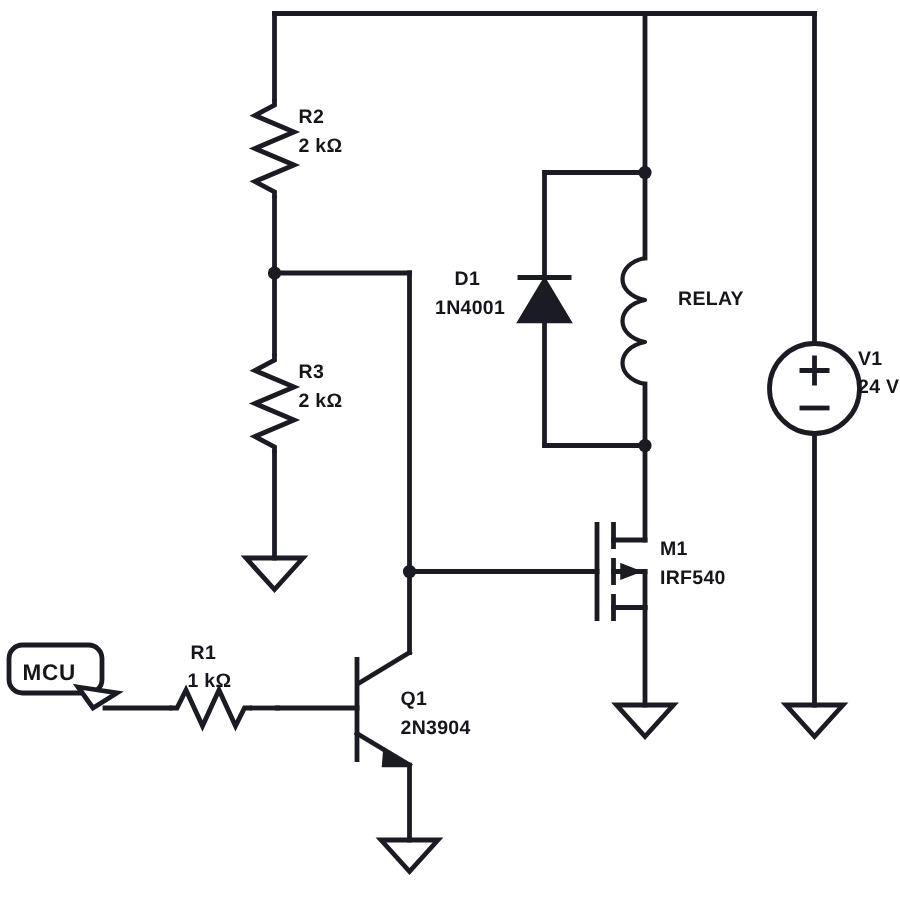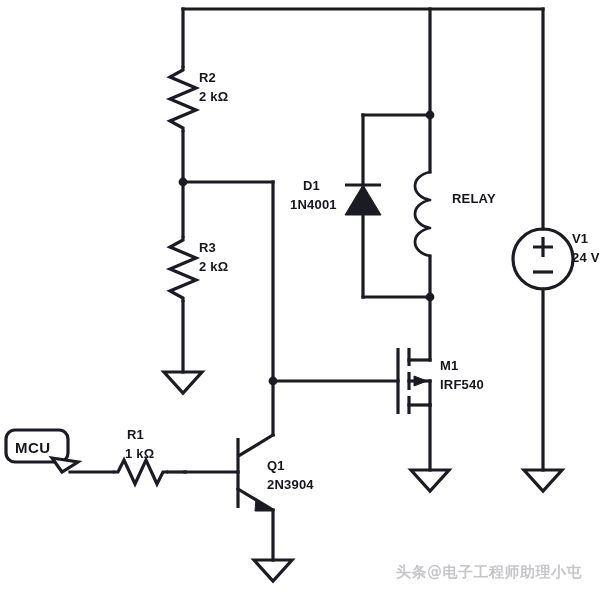--- a/index.html
+++ b/index.html
@@ -217,14 +217,13 @@
 
       <path class="comp-stroke" d="M 533 272 L 553 272" stroke-width="3.4"></path>
       <path class="wire" d="M 543 289 L 543 470"></path>
       <path class="comp-stroke" d="M 524 470 L 562 470 L 543 491 Z"></path>
       <text class="label" x="572" y="243">V1</text>
       <text class="label" x="572" y="262">24 V</text>
     </g>
 
   </svg>
 
-  <div id="watermark">头条@电子工程师助理小屯</div>
 </div>
 
 </body></html>

